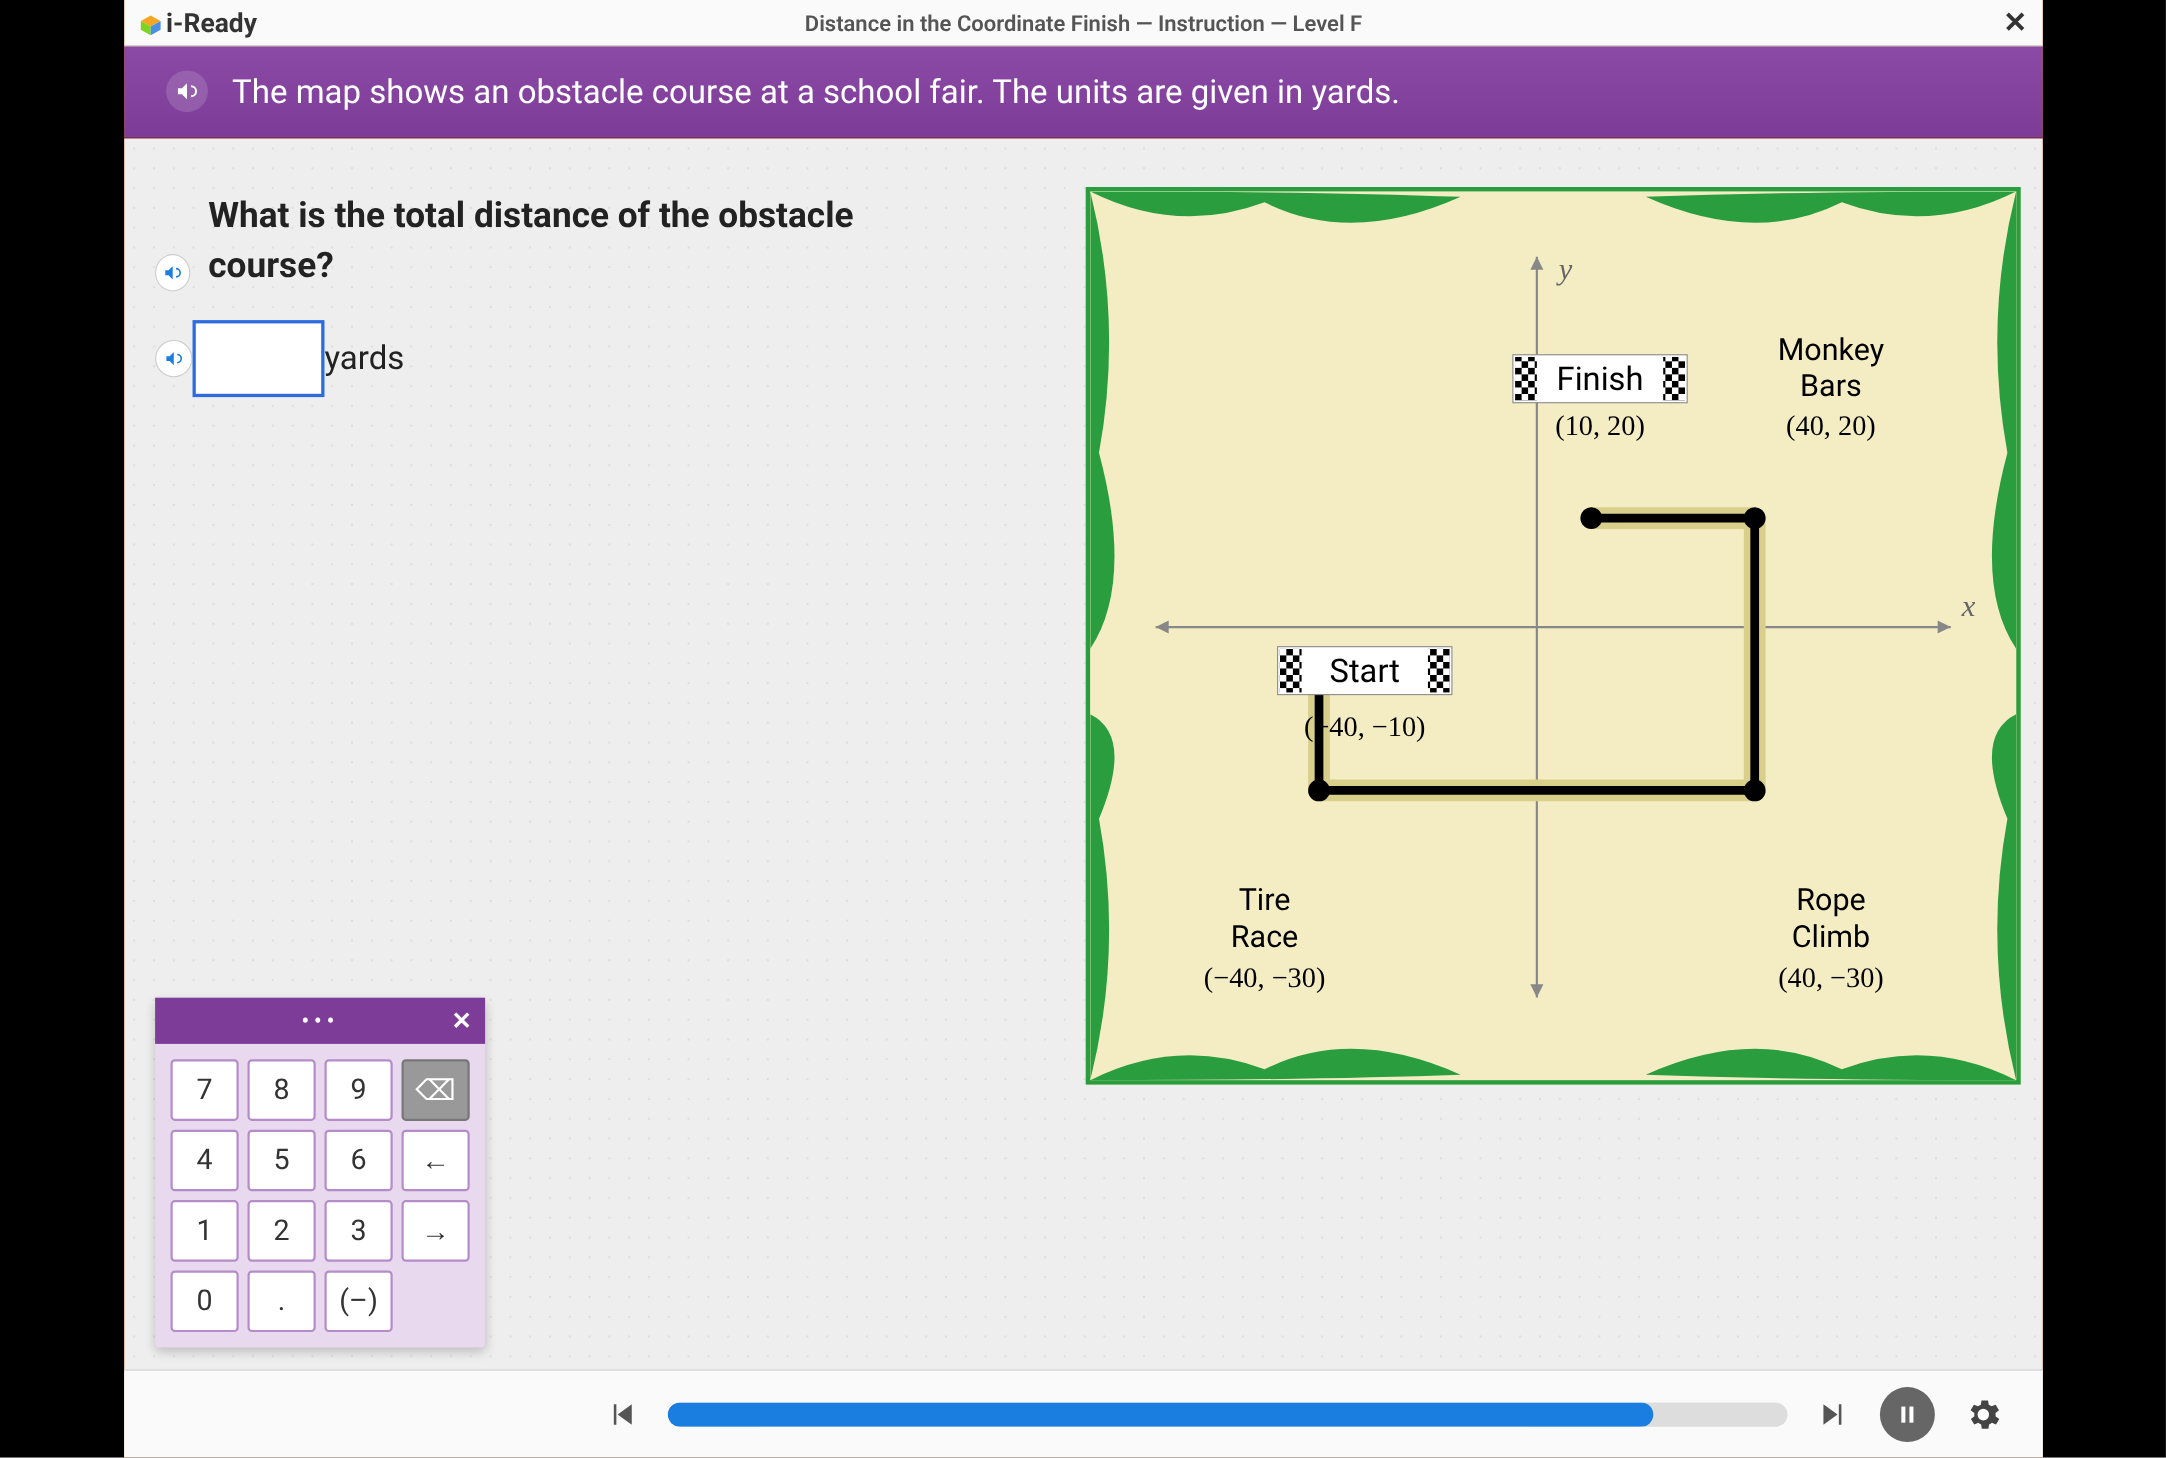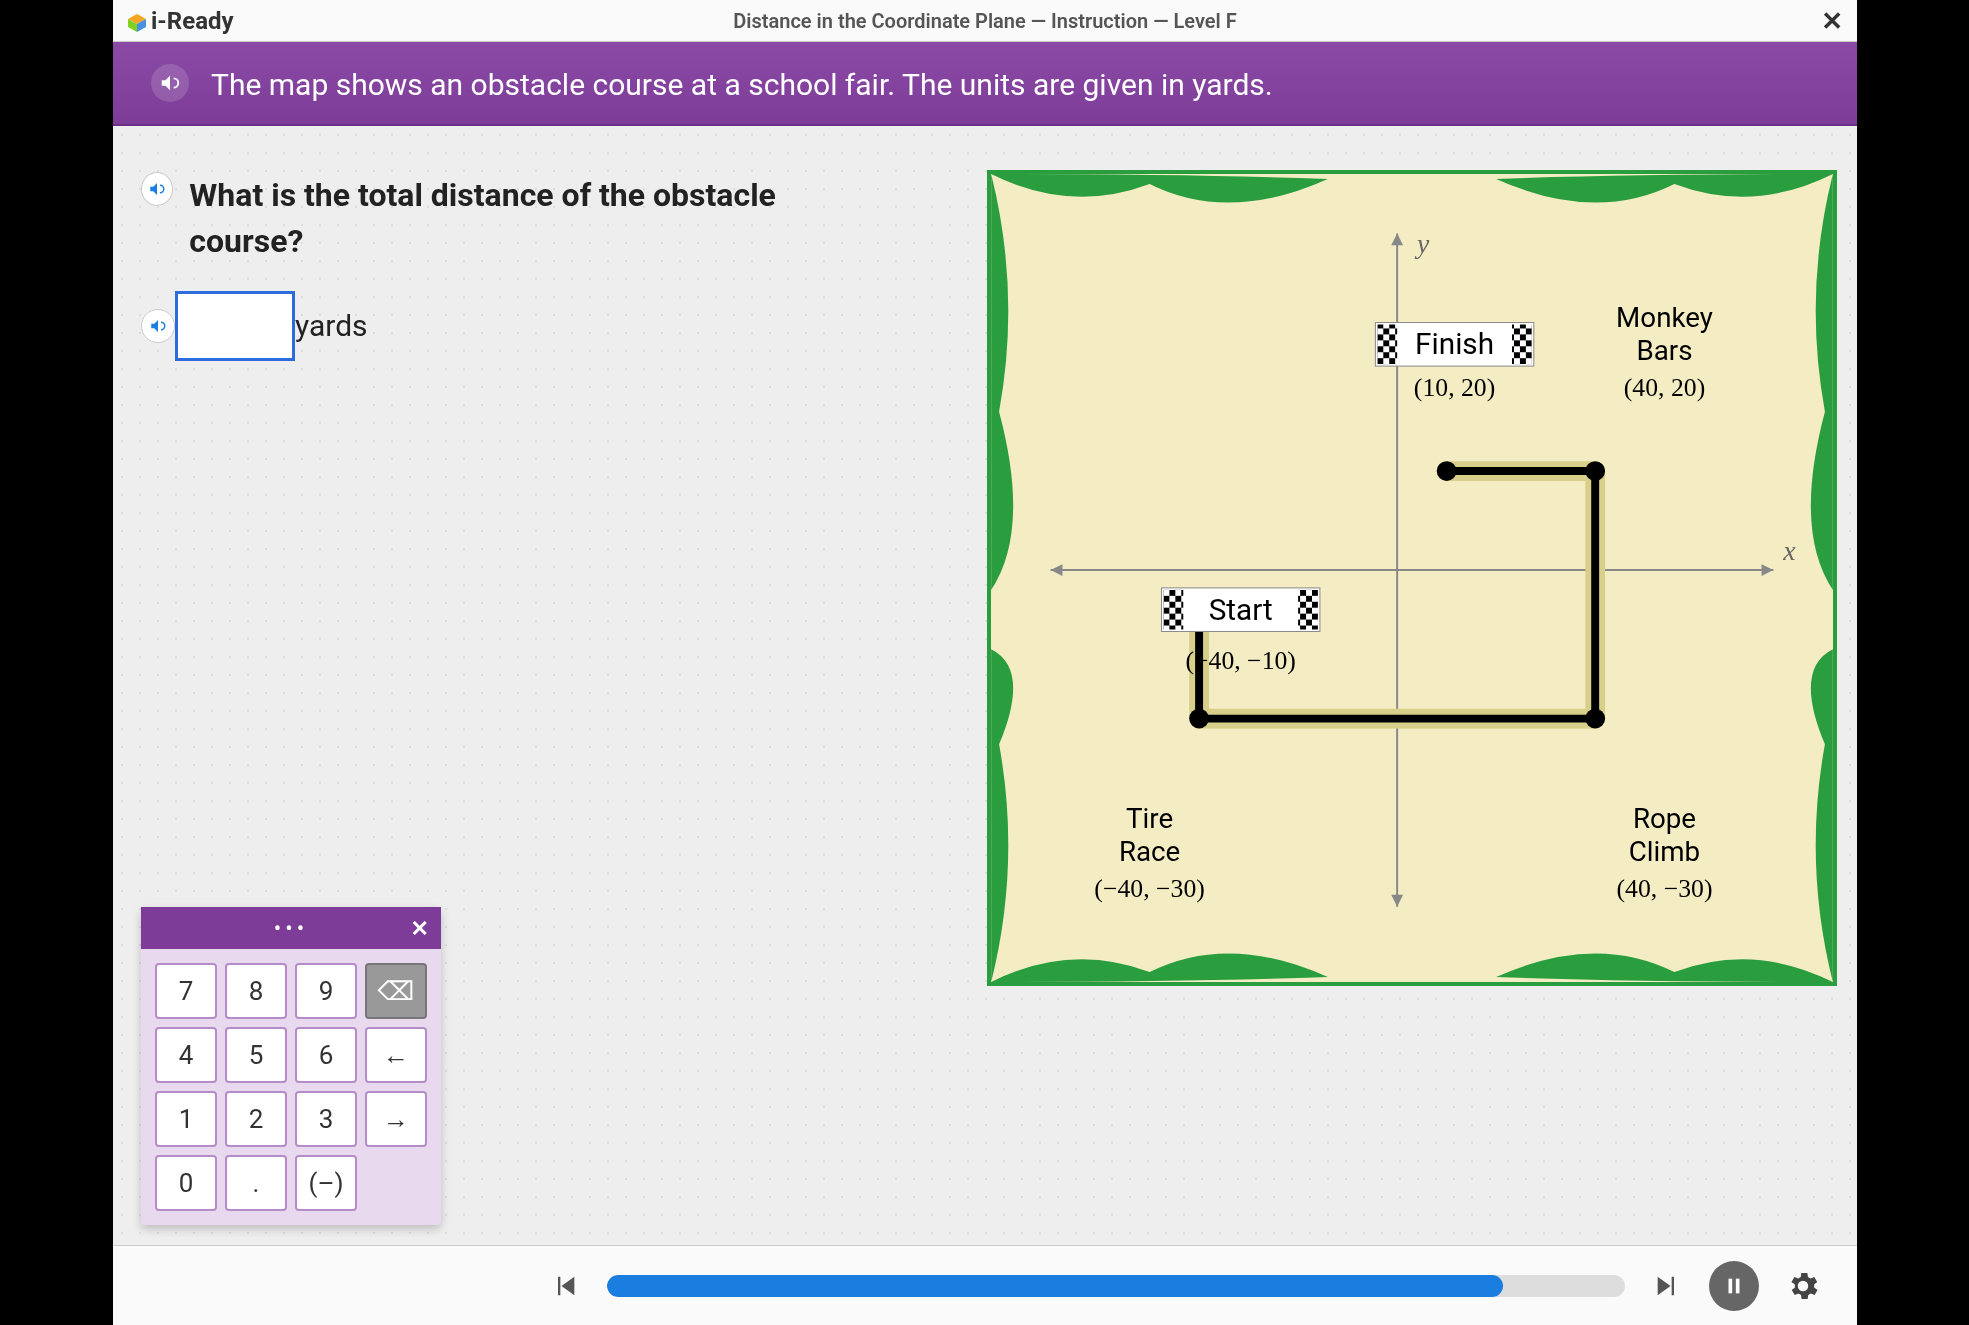--- a/index.html
+++ b/index.html
@@ -95,21 +95,21 @@
   }
 
   .question-block {
     position: absolute;
     left: 28px;
     top: 46px;
     width: 720px;
   }
   .question-row {
     display: flex;
-    align-items: flex-start;
+    align-items: flex-end;
     gap: 16px;
   }
   .question-text {
     font-size: 32px;
     font-weight: 700;
     line-height: 1.45;
     color: #222;
   }
   .answer-row {
     display: flex;
@@ -261,21 +261,21 @@
     <span class="brand">
       <span class="brand-cube">
         <svg viewBox="0 0 20 20">
             <polygon points="10,1 19,6 10,11 1,6" fill="#f5a623"></polygon>
             <polygon points="1,6 10,11 10,19 1,14" fill="#7ed321"></polygon>
             <polygon points="19,6 19,14 10,19 10,11" fill="#4a90e2"></polygon>
           </svg>
       </span>
       <span>i-Ready</span>
     </span>
-    <span class="title-text">Distance in the Coordinate Plane — Instruction — Level F</span>
+    <span class="title-text">Distance in the Coordinate Finish — Instruction — Level F</span>
     <span class="close-x">✕</span>
   </div>
 
   <div class="instruction-banner">
     <span class="speaker-circle">
       <svg width="22" height="22" viewBox="0 0 24 24" fill="#fff">
           <path d="M3 9v6h4l5 5V4L7 9H3z"></path>
           <path d="M16 7a5 5 0 010 10" stroke="#fff" stroke-width="2" fill="none"></path>
         </svg>
     </span>

